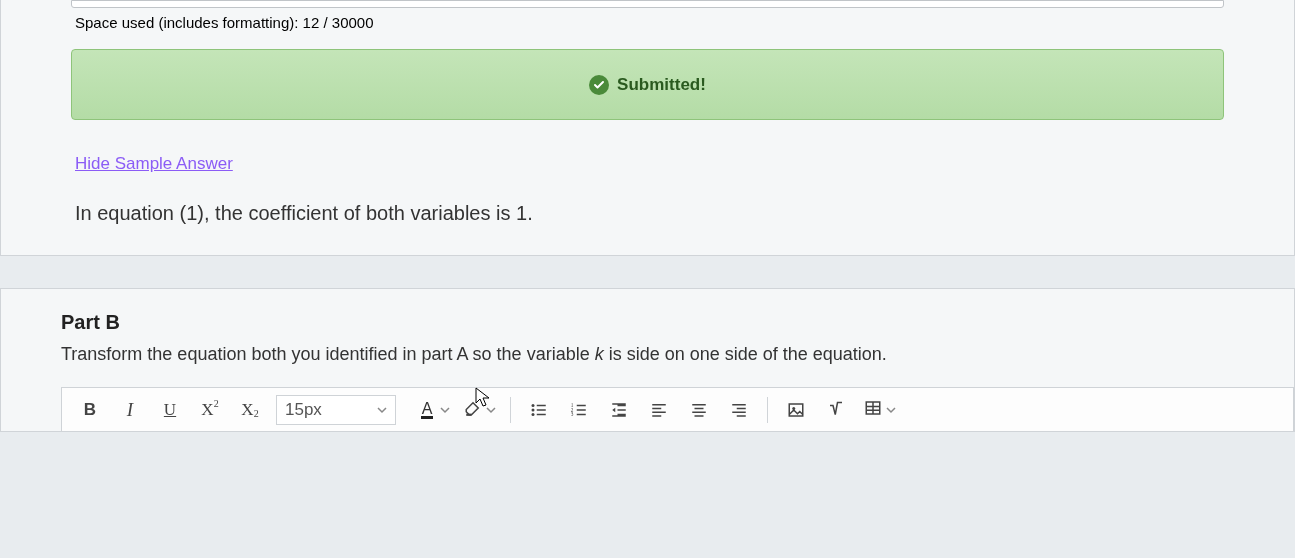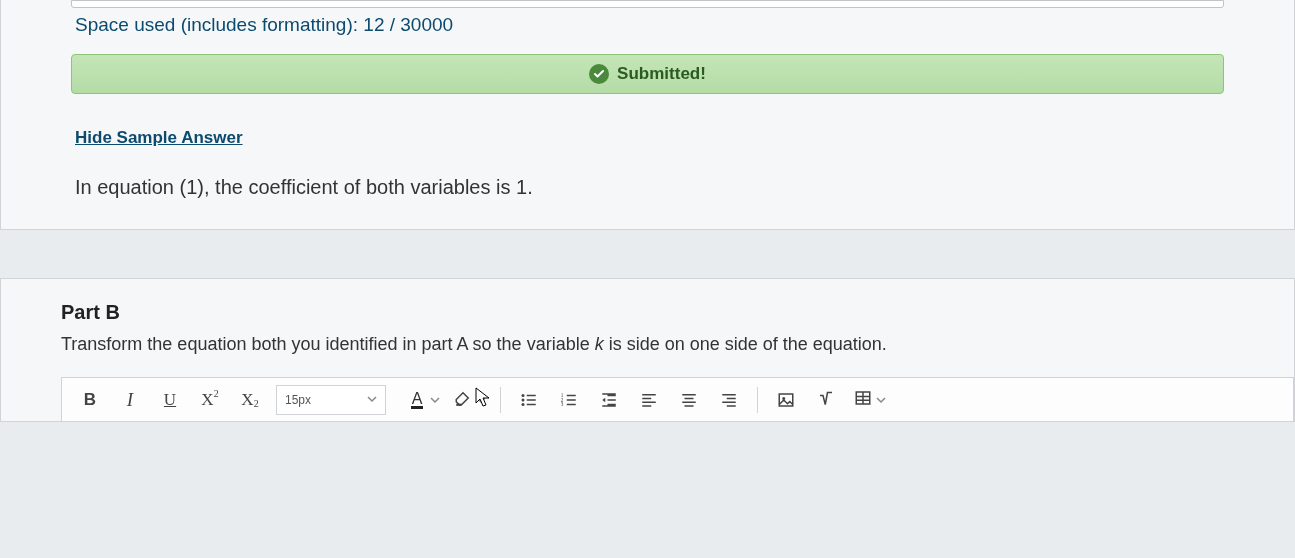--- a/index.html
+++ b/index.html
@@ -19,65 +19,65 @@
   padding-bottom: 30px;
 }
 .input-strip {
   height: 8px;
   background: #fff;
   border: 1px solid #c0c4c8;
   margin: 0 70px 2px 70px;
   border-radius: 0 0 3px 3px;
 }
 .space-used {
-  font-size: 19px;
-  color: #0c4a6e;
+  font-size: 15px;
+  color: #000000;
   padding: 4px 0 18px 74px;
 }
 .submitted-bar {
   margin: 0 70px 0 70px;
   background: linear-gradient(#c4e5b8, #b4dca6);
   border: 1px solid #8ec47a;
   border-radius: 4px;
-  height: 40px;
+  height: 71px;
   display: flex;
   align-items: center;
   justify-content: center;
   gap: 8px;
 }
 .check-circle {
   width: 20px; height: 20px;
   background: #4a8a3a;
   border-radius: 50%;
   display: flex; align-items: center; justify-content: center;
 }
 .check-circle svg { width: 12px; height: 12px; }
 .submitted-text {
   font-weight: 700;
   font-size: 17px;
   color: #2a5a1f;
 }
 .hide-link {
   display: inline-block;
   margin: 34px 17px 0 74px;
-  color: #0c4a6e;
-  font-weight: 700;
+  color: #8b5cf6;
+  font-weight: 400;
   font-size: 17px;
   text-decoration: underline;
   cursor: pointer;
 }
 .sample-answer {
   margin: 28px 0 0 74px;
   font-size: 20px;
   color: #333;
 }
 .part-section {
   background: #f5f7f8;
   border: 1px solid #d0d4d8;
-  margin-top: 48px;
+  margin-top: 32px;
   padding: 22px 0 0 60px;
 }
 .part-title {
   font-weight: 700;
   font-size: 20px;
   color: #222;
   margin-bottom: 10px;
 }
 .part-prompt {
   font-size: 18px;
@@ -104,26 +104,26 @@
   cursor: pointer;
   font-family: "Times New Roman", serif;
 }
 .bold { font-weight: 700; font-family: Arial, sans-serif; font-size: 17px; }
 .italic { font-style: italic; font-size: 19px; }
 .underline { text-decoration: underline; font-size: 17px; }
 .sup, .sub { font-size: 17px; position: relative; }
 .sup .s { font-size: 10px; position: relative; top: -6px; }
 .sub .s { font-size: 10px; position: relative; top: 4px; }
 .size-select {
-  width: 110px; height: 30px;
+  width: 120px; height: 30px;
   border: 1px solid #cfd3d7;
   background: #fff;
   display: flex; align-items: center; justify-content: space-between;
   padding: 0 8px; margin: 0 14px 0 6px;
-  font-size: 12px; color: #555;
+  font-size: 17px; color: #555;
   cursor: pointer;
 }
 .chev { color: #888; }
 .chev svg { width: 10px; height: 10px; }
 .combo {
   display: flex; align-items: center; gap: 2px;
   padding: 0 6px; cursor: pointer;
 }
 .combo .main { width: 22px; text-align: center; }
 .A-letter {

